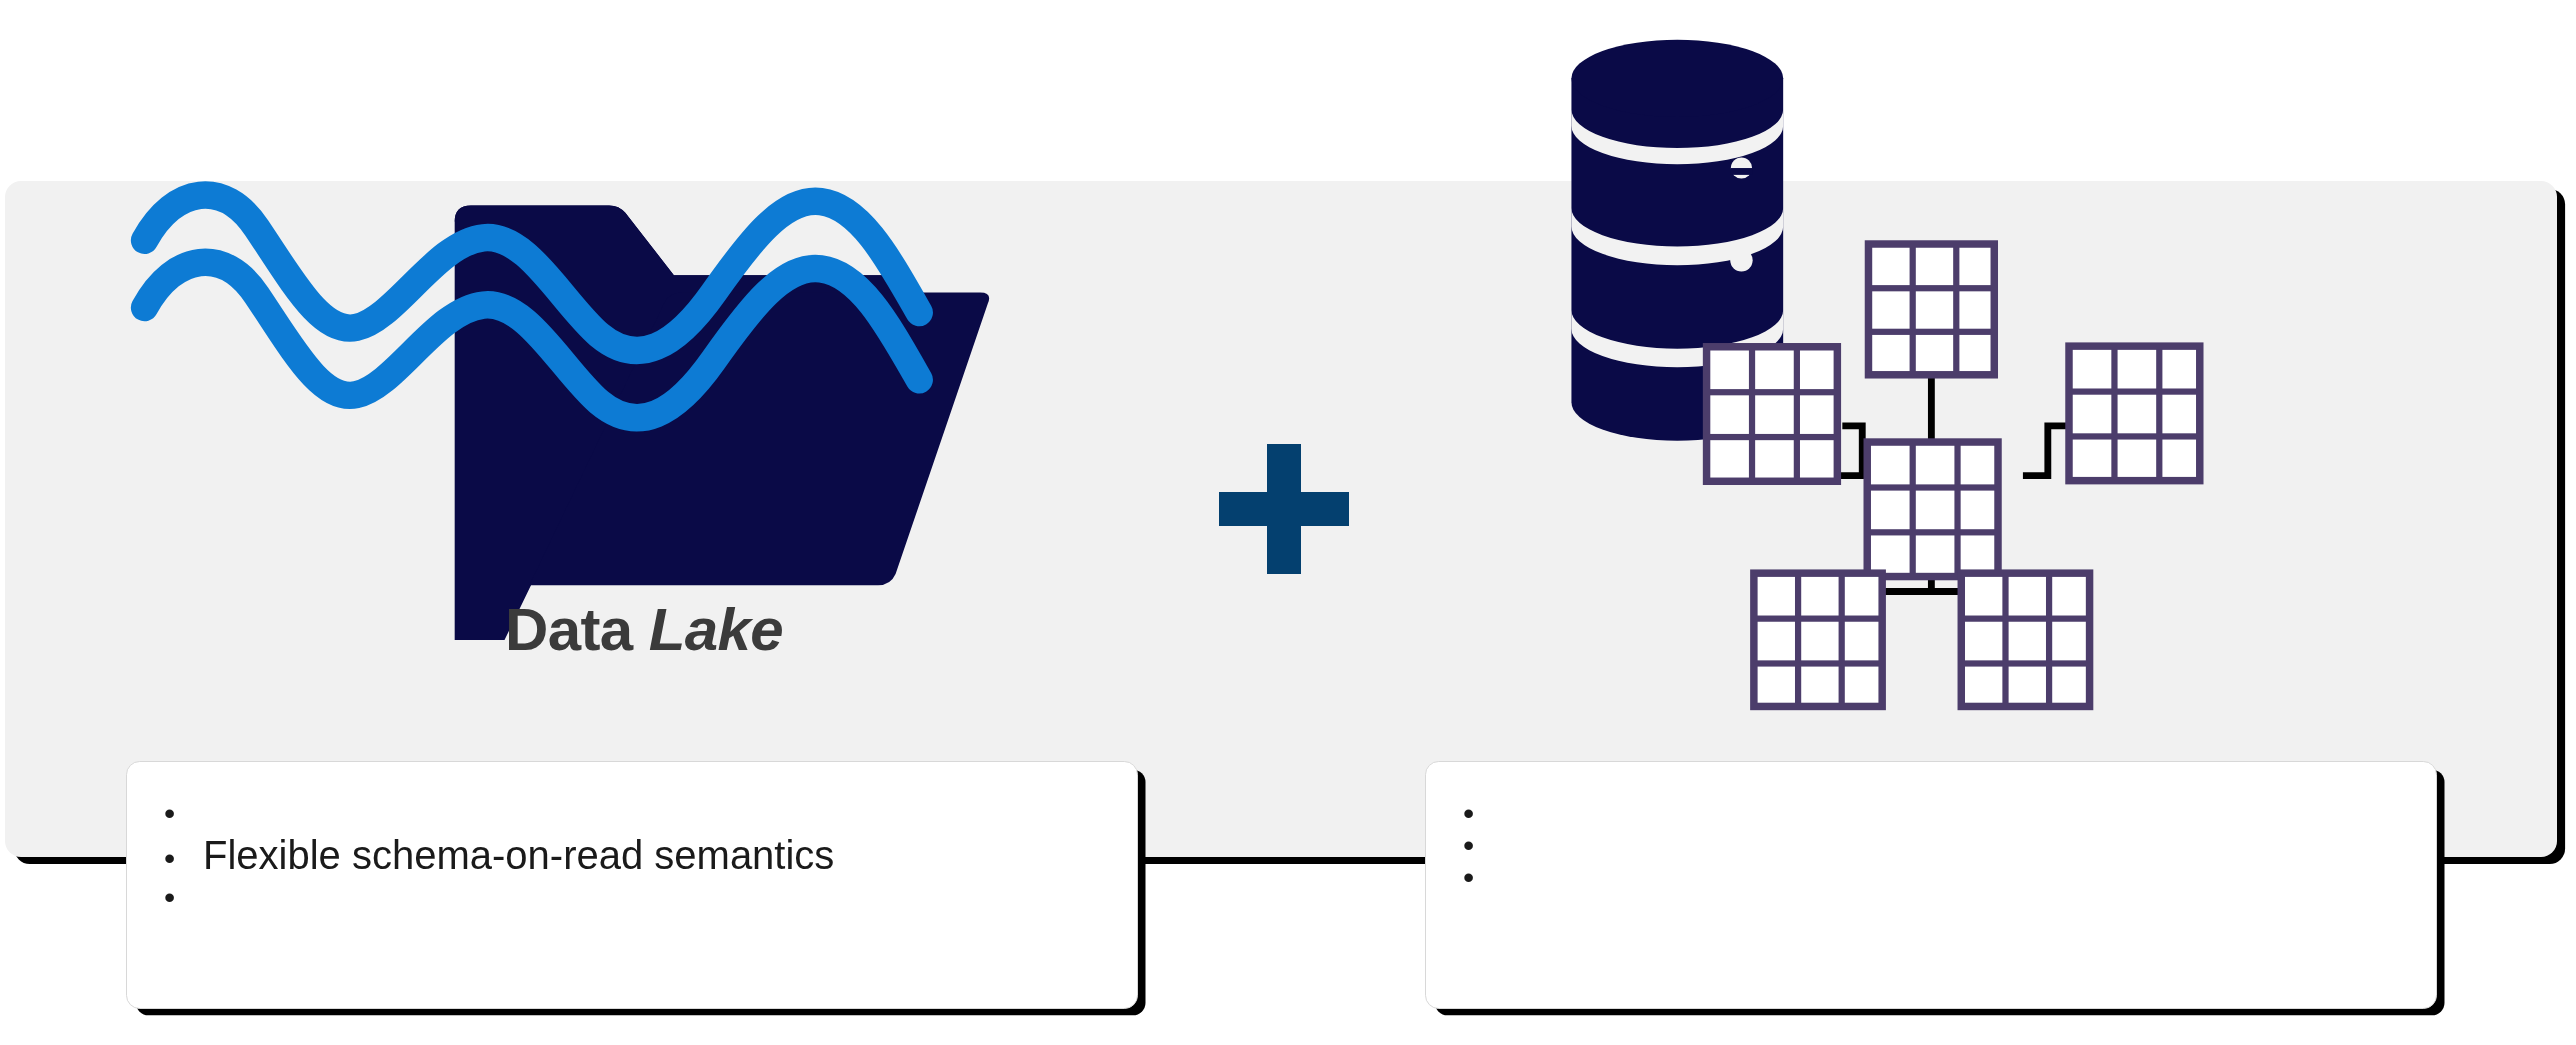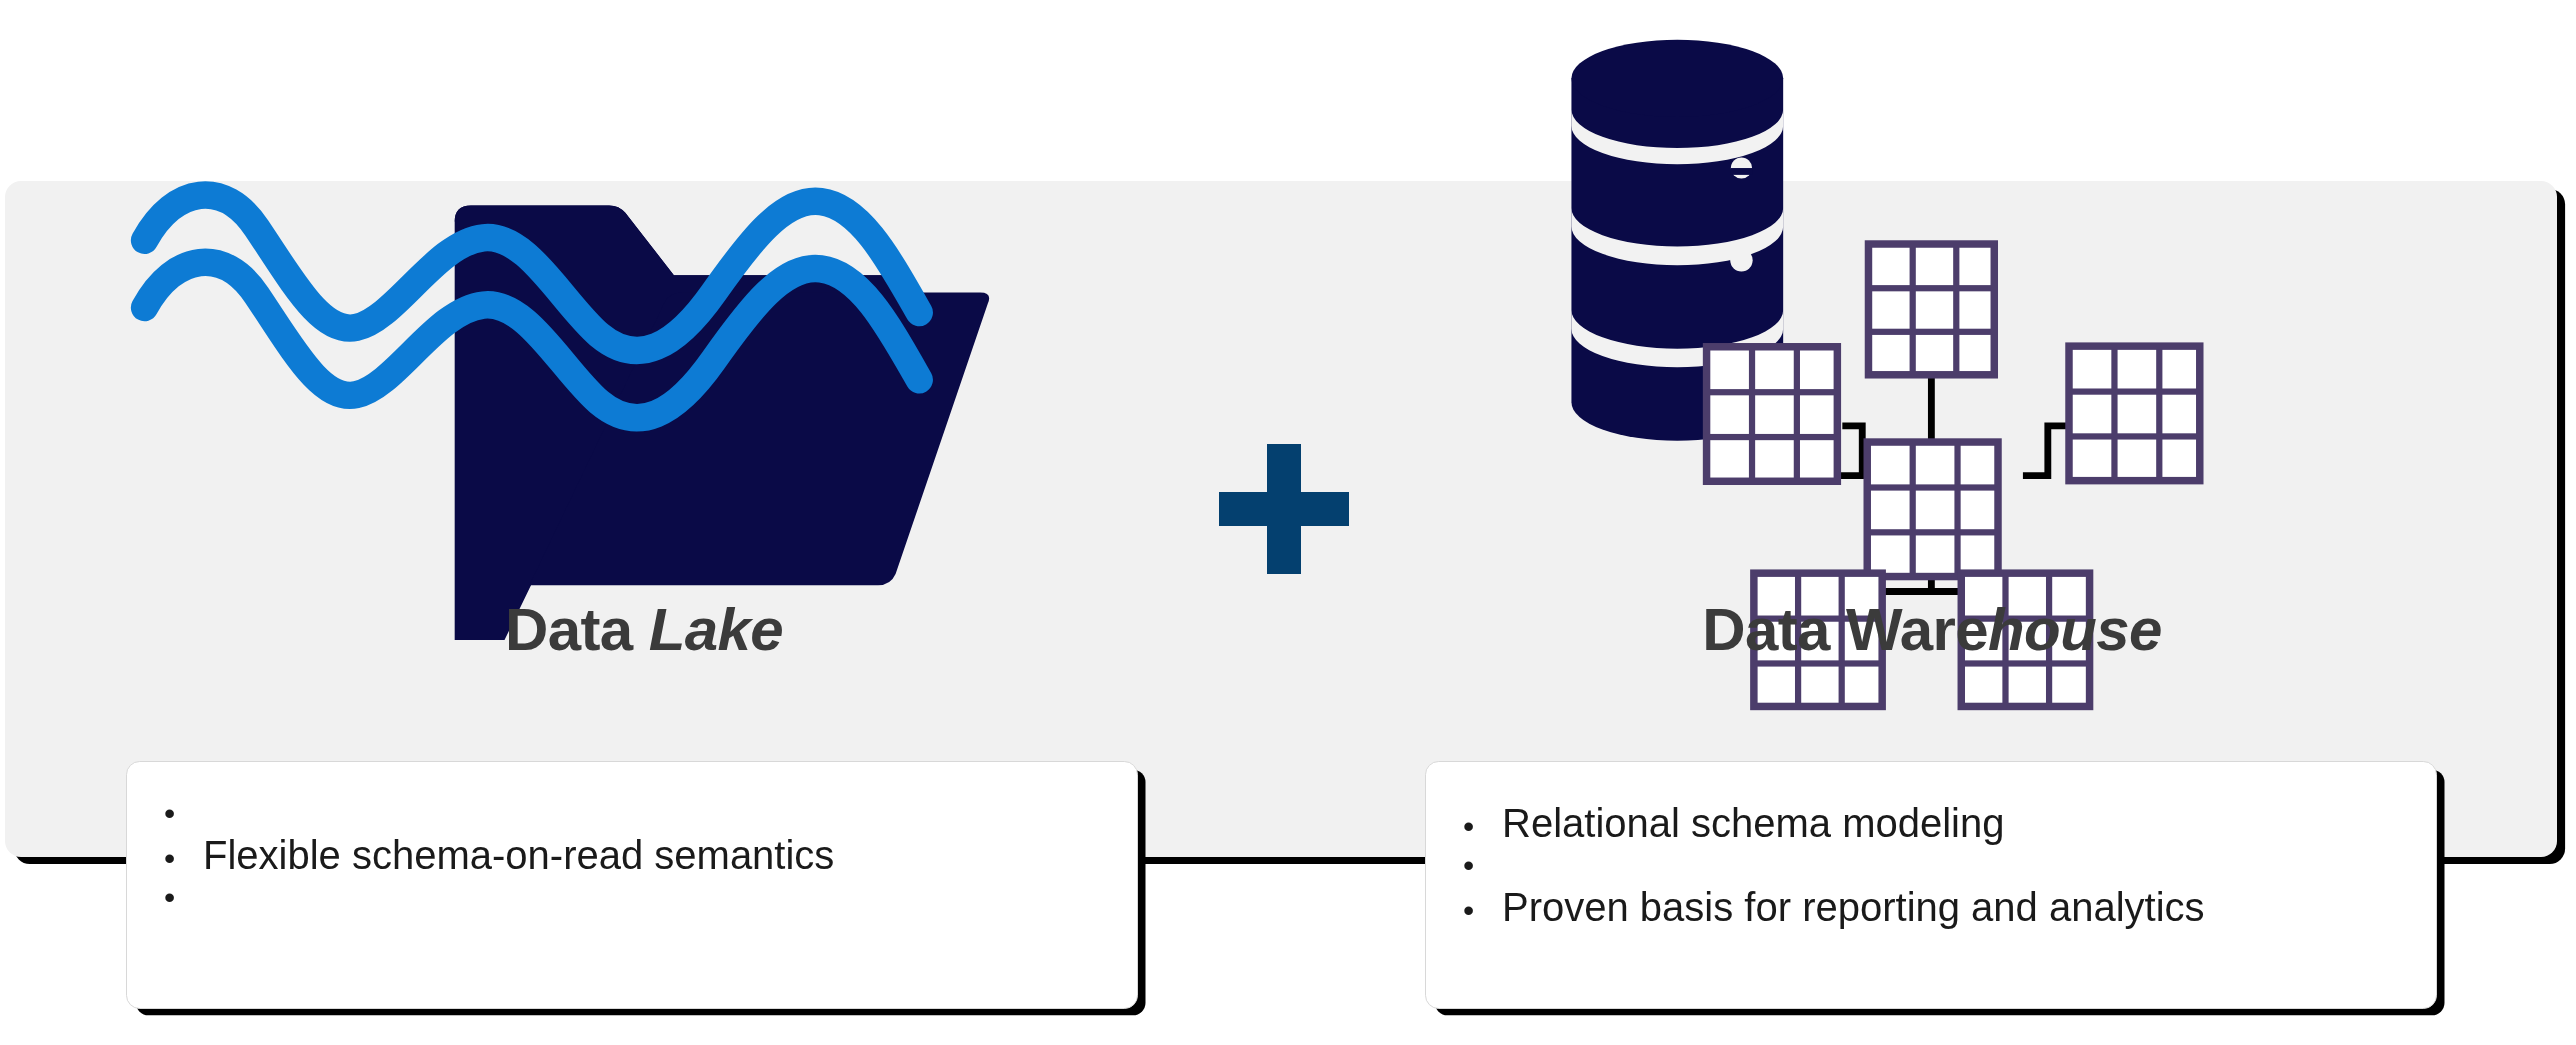--- a/index.html
+++ b/index.html
@@ -317,23 +317,20 @@
             <rect x="1157" y="152" width="60" height="62"></rect>
             <rect x="1227" y="152" width="54" height="62"></rect>
           <rect x="1087" y="224" width="60" height="58"></rect>
             <rect x="1157" y="224" width="60" height="58"></rect>
             <rect x="1227" y="224" width="54" height="58"></rect>
         </g>
       </g>
     </svg>
   </div>
 
-  <div class="title">
-    <span>Data Ware</span><span class="ital">house</span>
-  </div>
 </div>
 
 <div id="plus-sign">
   <div class="bar bar-h"></div>
   <div class="bar bar-v"></div>
 </div>
 
 <div class="card" id="card-lake">
   <ul class="bullet-list">
     <li>
@@ -346,24 +343,22 @@
     <li>
       <span class="bullet-dot">•</span>
     </li>
   </ul>
 </div>
 
 <div class="card" id="card-warehouse">
   <ul class="bullet-list">
     <li>
       <span class="bullet-dot">•</span>
-      <span>Relational schema modeling</span>
-    </li>
-    <li>
-      <span class="bullet-dot">•</span>
-    </li>
-    <li>
-      <span class="bullet-dot">•</span>
-      <span>Proven basis for reporting and analytics</span>
+    </li>
+    <li>
+      <span class="bullet-dot">•</span>
+    </li>
+    <li>
+      <span class="bullet-dot">•</span>
     </li>
   </ul>
 </div>
 
 
 </body></html>

